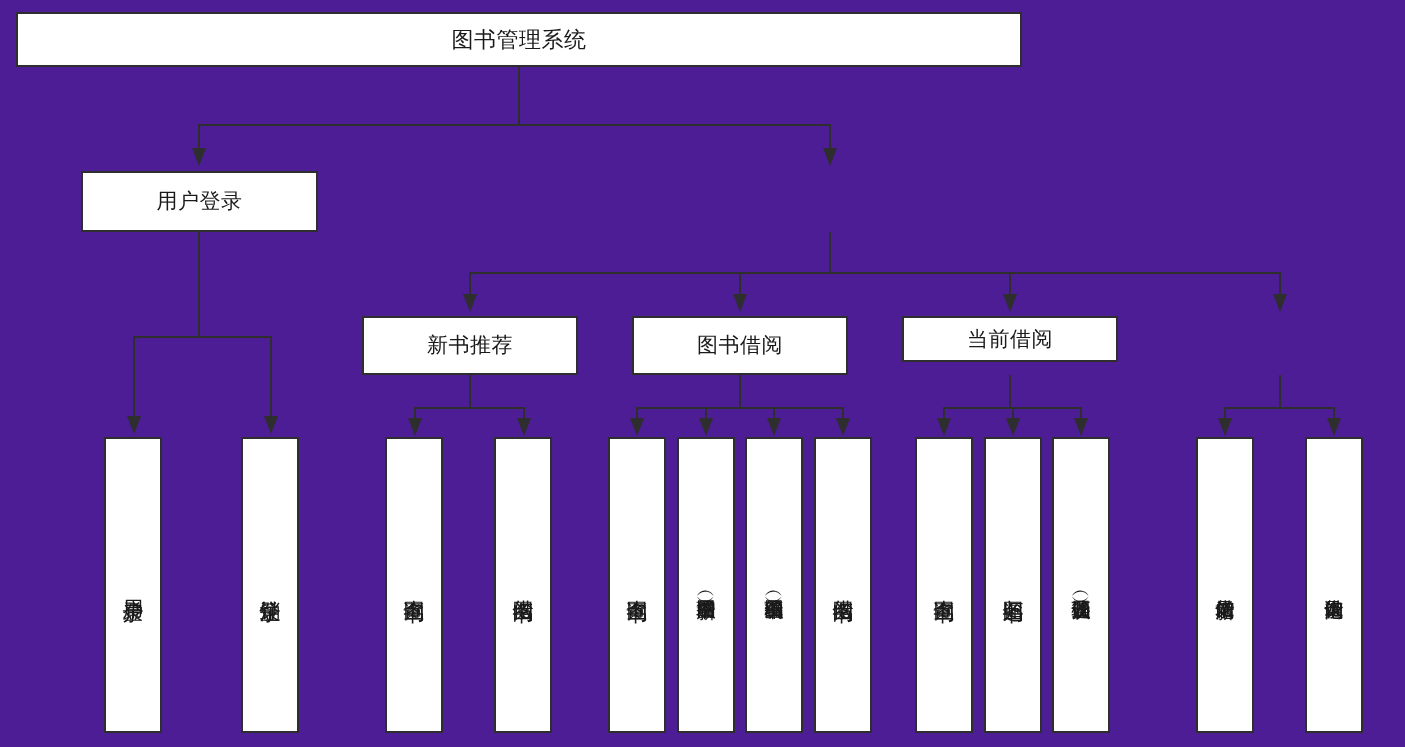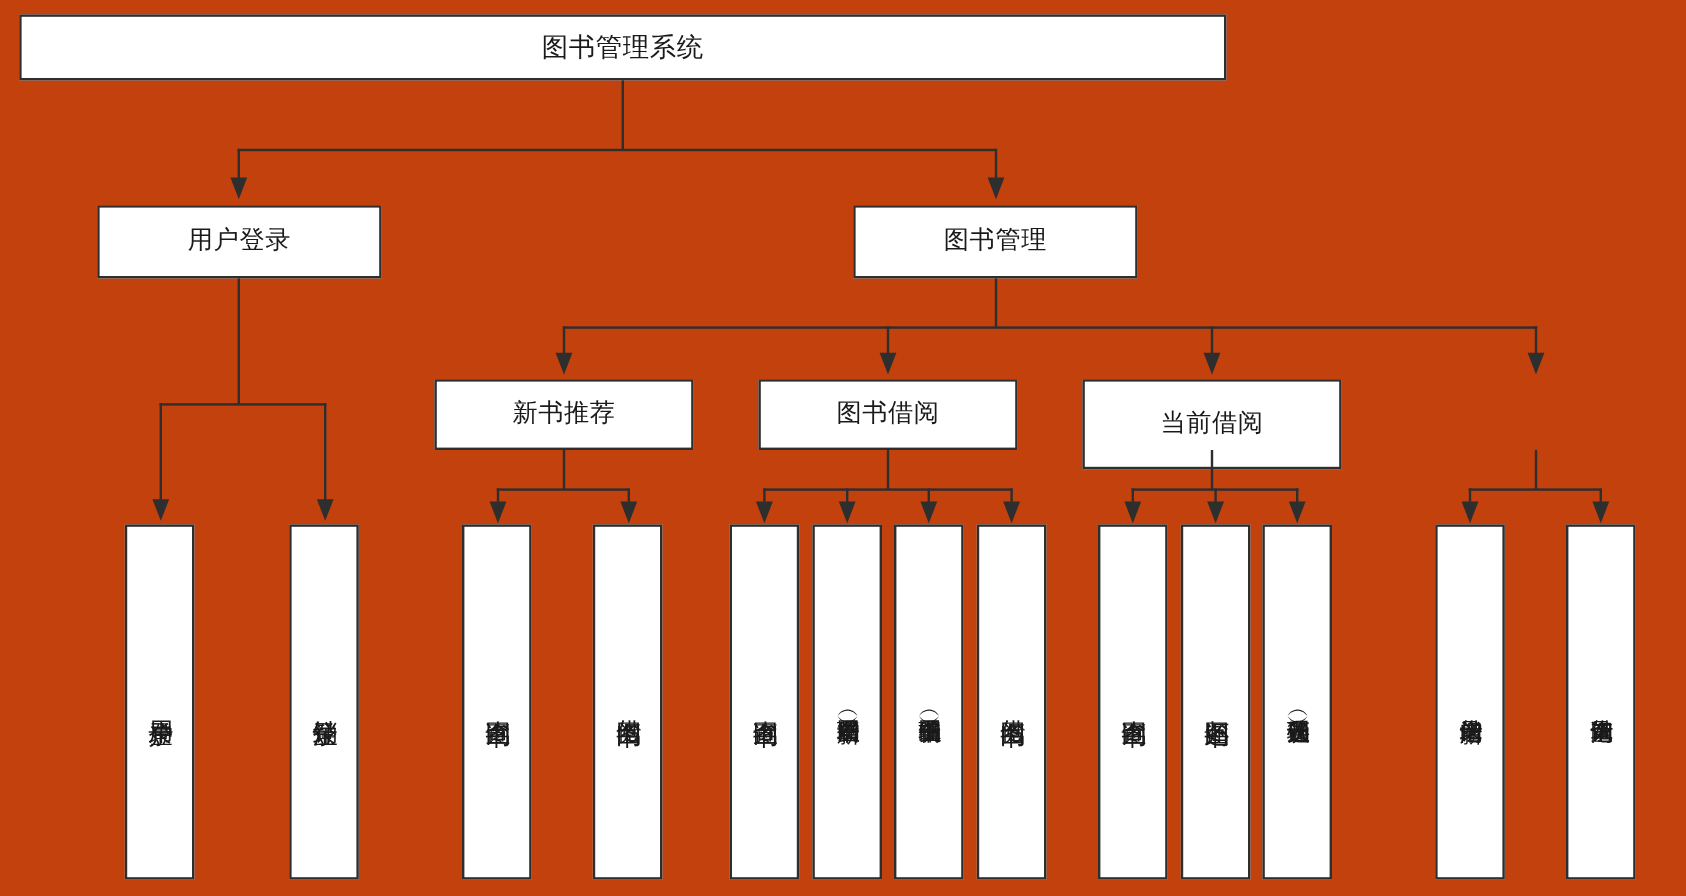--- a/index.html
+++ b/index.html
@@ -8,21 +8,21 @@
     padding: 0;
     background: #ffffff;
   }
   body {
     font-family: "Liberation Sans", "DejaVu Sans", sans-serif;
   }
   #canvas {
     position: relative;
     width: 1405px;
     height: 747px;
-    background: #c2410c;
+    background: #4c1d95;
     overflow: hidden;
   }
   
   .node {
     position: absolute;
     box-sizing: border-box;
     background: #ffffff;
     border: 2px solid #2e2e2e;
     display: flex;
     align-items: center;
@@ -102,23 +102,20 @@
 
   <div class="ln v" style="left:198px; top:124px; height:26px;"></div>
   <div class="arrow" style="left:192px; top:148px;"></div>
   <div class="ln v" style="left:829px; top:124px; height:26px;"></div>
   <div class="arrow" style="left:823px; top:148px;"></div>
 
   <div class="node horiz" style="left:81px; top:171px; width:237px; height:61px;">
     <span class="lbl">用户登录</span>
   </div>
 
-  <div class="node horiz" style="left:711px; top:171px; width:237px; height:61px;">
-    <span class="lbl">图书管理</span>
-  </div>
 
   <div class="ln v" style="left:198px; top:232px; height:105px;"></div>
   <div class="ln h" style="left:133px; top:336px; width:139px;"></div>
   <div class="ln v" style="left:133px; top:336px; height:82px;"></div>
   <div class="arrow" style="left:127px; top:416px;"></div>
   <div class="ln v" style="left:270px; top:336px; height:82px;"></div>
   <div class="arrow" style="left:264px; top:416px;"></div>
 
   <div class="ln v" style="left:829px; top:232px; height:41px;"></div>
   <div class="ln h" style="left:469px; top:272px; width:812px;"></div>
@@ -131,21 +128,21 @@
   <div class="arrow" style="left:1003px; top:294px;"></div>
   <div class="ln v" style="left:1279px; top:272px; height:24px;"></div>
   <div class="arrow" style="left:1273px; top:294px;"></div>
 
   <div class="node horiz" style="left:632px; top:316px; width:216px; height:59px;">
     <span class="lbl">图书借阅</span>
   </div>
   <div class="node horiz" style="left:362px; top:316px; width:216px; height:59px;">
     <span class="lbl">新书推荐</span>
   </div>
-  <div class="node horiz" style="left:902px; top:316px; width:216px; height:75px;">
+  <div class="node horiz" style="left:902px; top:316px; width:216px; height:46px;">
     <span class="lbl">当前借阅</span>
   </div>
 
   <div class="ln v" style="left:469px; top:375px; height:33px;"></div>
   <div class="ln h" style="left:414px; top:407px; width:110px;"></div>
   <div class="ln v" style="left:414px; top:407px; height:13px;"></div>
   <div class="arrow" style="left:408px; top:418px;"></div>
   <div class="ln v" style="left:523px; top:407px; height:13px;"></div>
   <div class="arrow" style="left:517px; top:418px;"></div>
 

